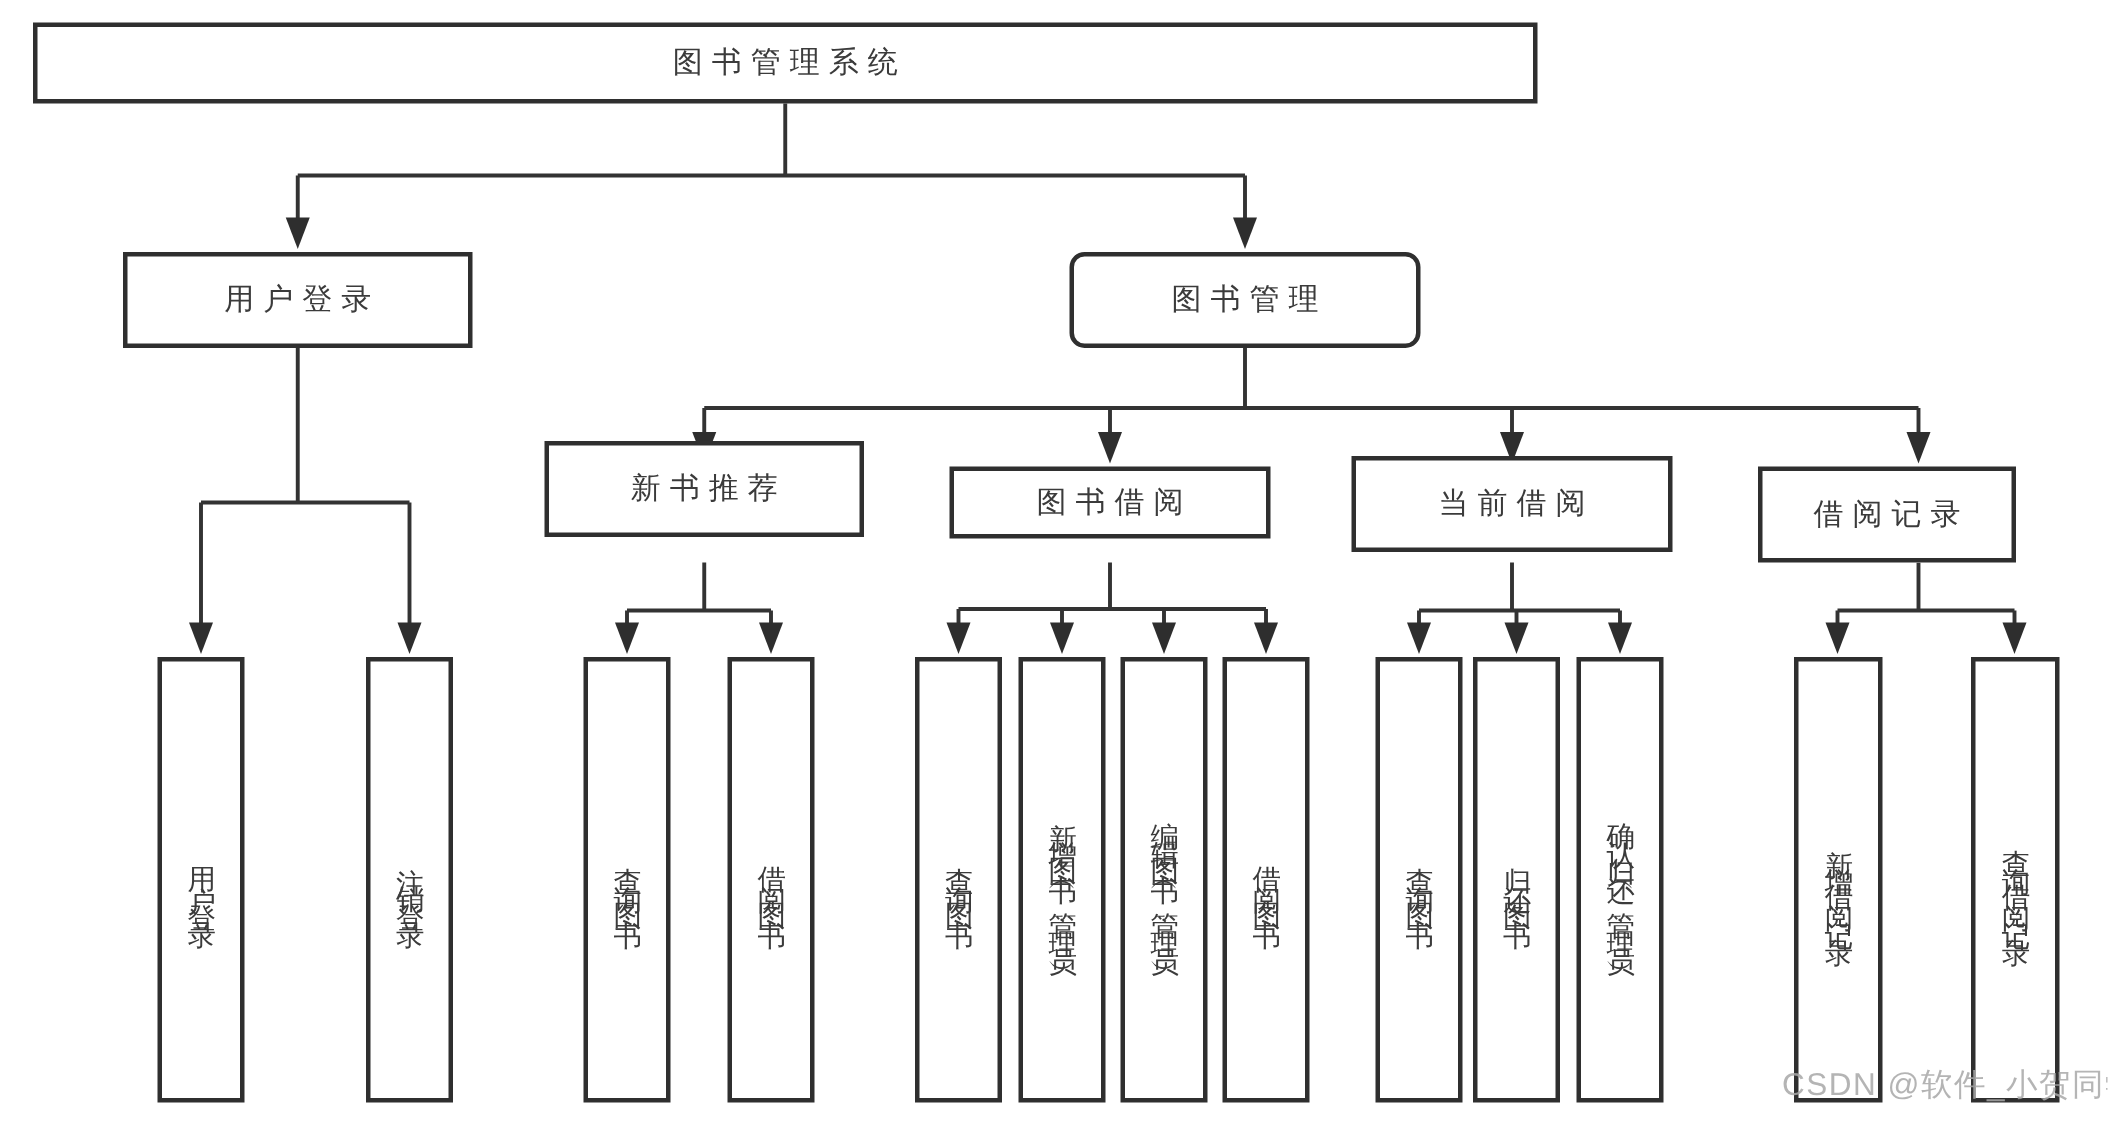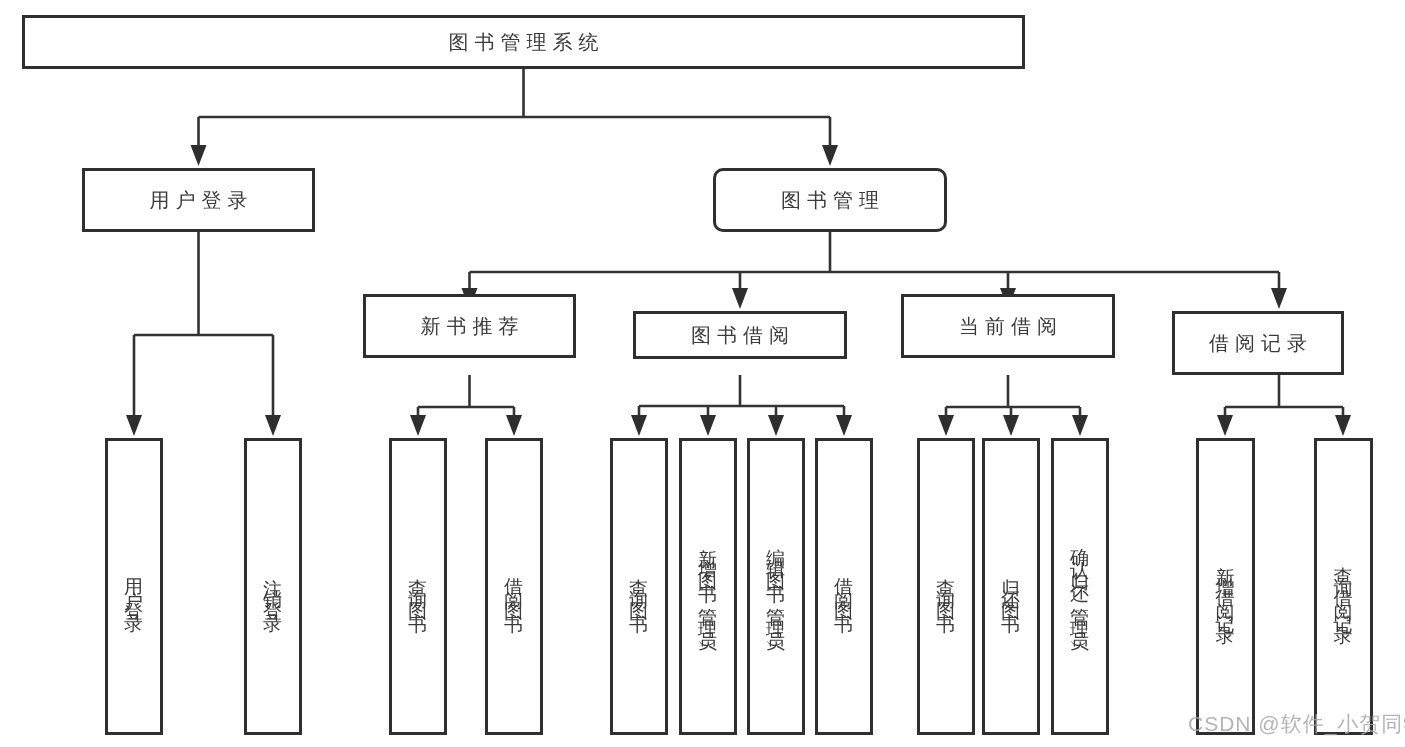--- a/index.html
+++ b/index.html
@@ -92,21 +92,21 @@
   <div class="box" style="left:713px;top:168px;width:234px;height:64px;border-radius:10px;">
     <span class="hlabel">图书管理</span>
   </div>
 
   <div class="box" style="left:363px;top:294px;width:213px;height:64px;">
     <span class="hlabel">新书推荐</span>
   </div>
   <div class="box" style="left:633px;top:311px;width:214px;height:48px;text-align:center;">
     <span class="hlabel">图书借阅</span>
   </div>
-  <div class="box" style="left:901px;top:294px;width:214px;height:64px;text-align:center;">
+  <div class="box" style="left:901px;top:304px;width:214px;height:64px;text-align:center;">
     <span class="hlabel">当前借阅</span>
   </div>
   <div class="box" style="left:1172px;top:311px;width:172px;height:64px;">
     <span class="hlabel">借阅记录</span>
   </div>
 
   <div class="box" style="left:105px;top:438px;width:58px;height:297px;">
     <span class="vlabel">用户登录</span>
   </div>
   <div class="box" style="left:244px;top:438px;width:58px;height:297px;">

